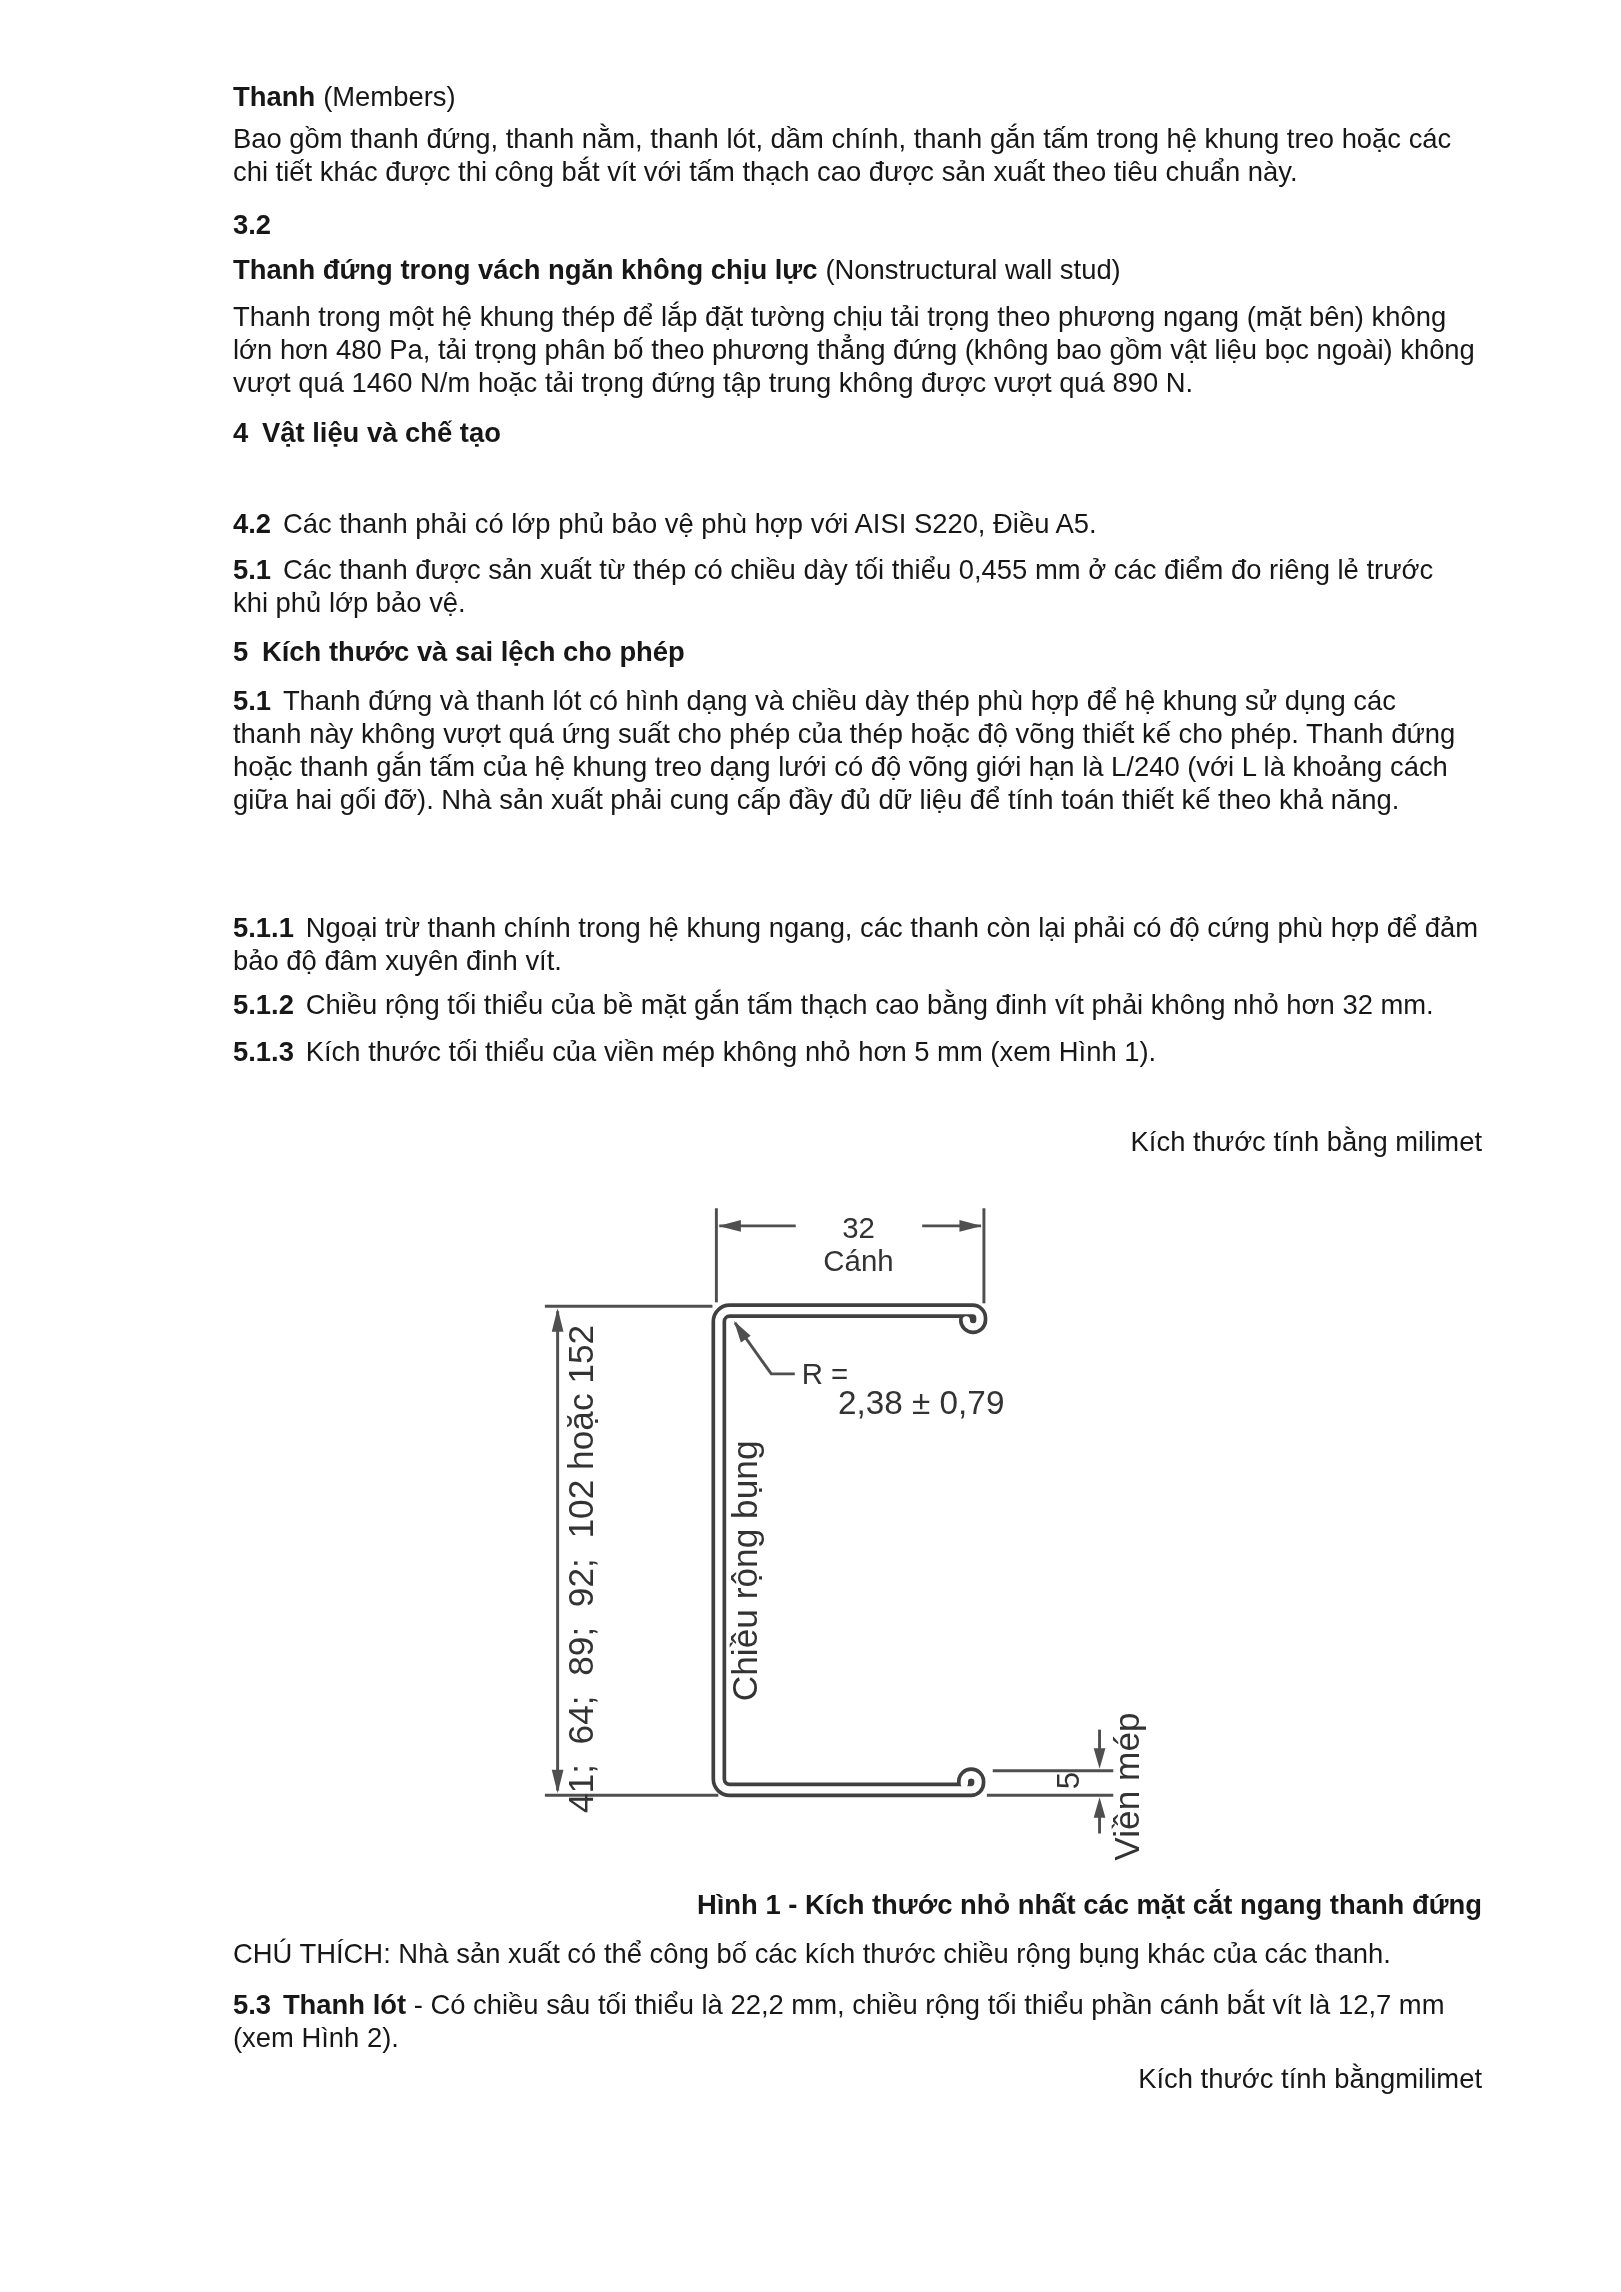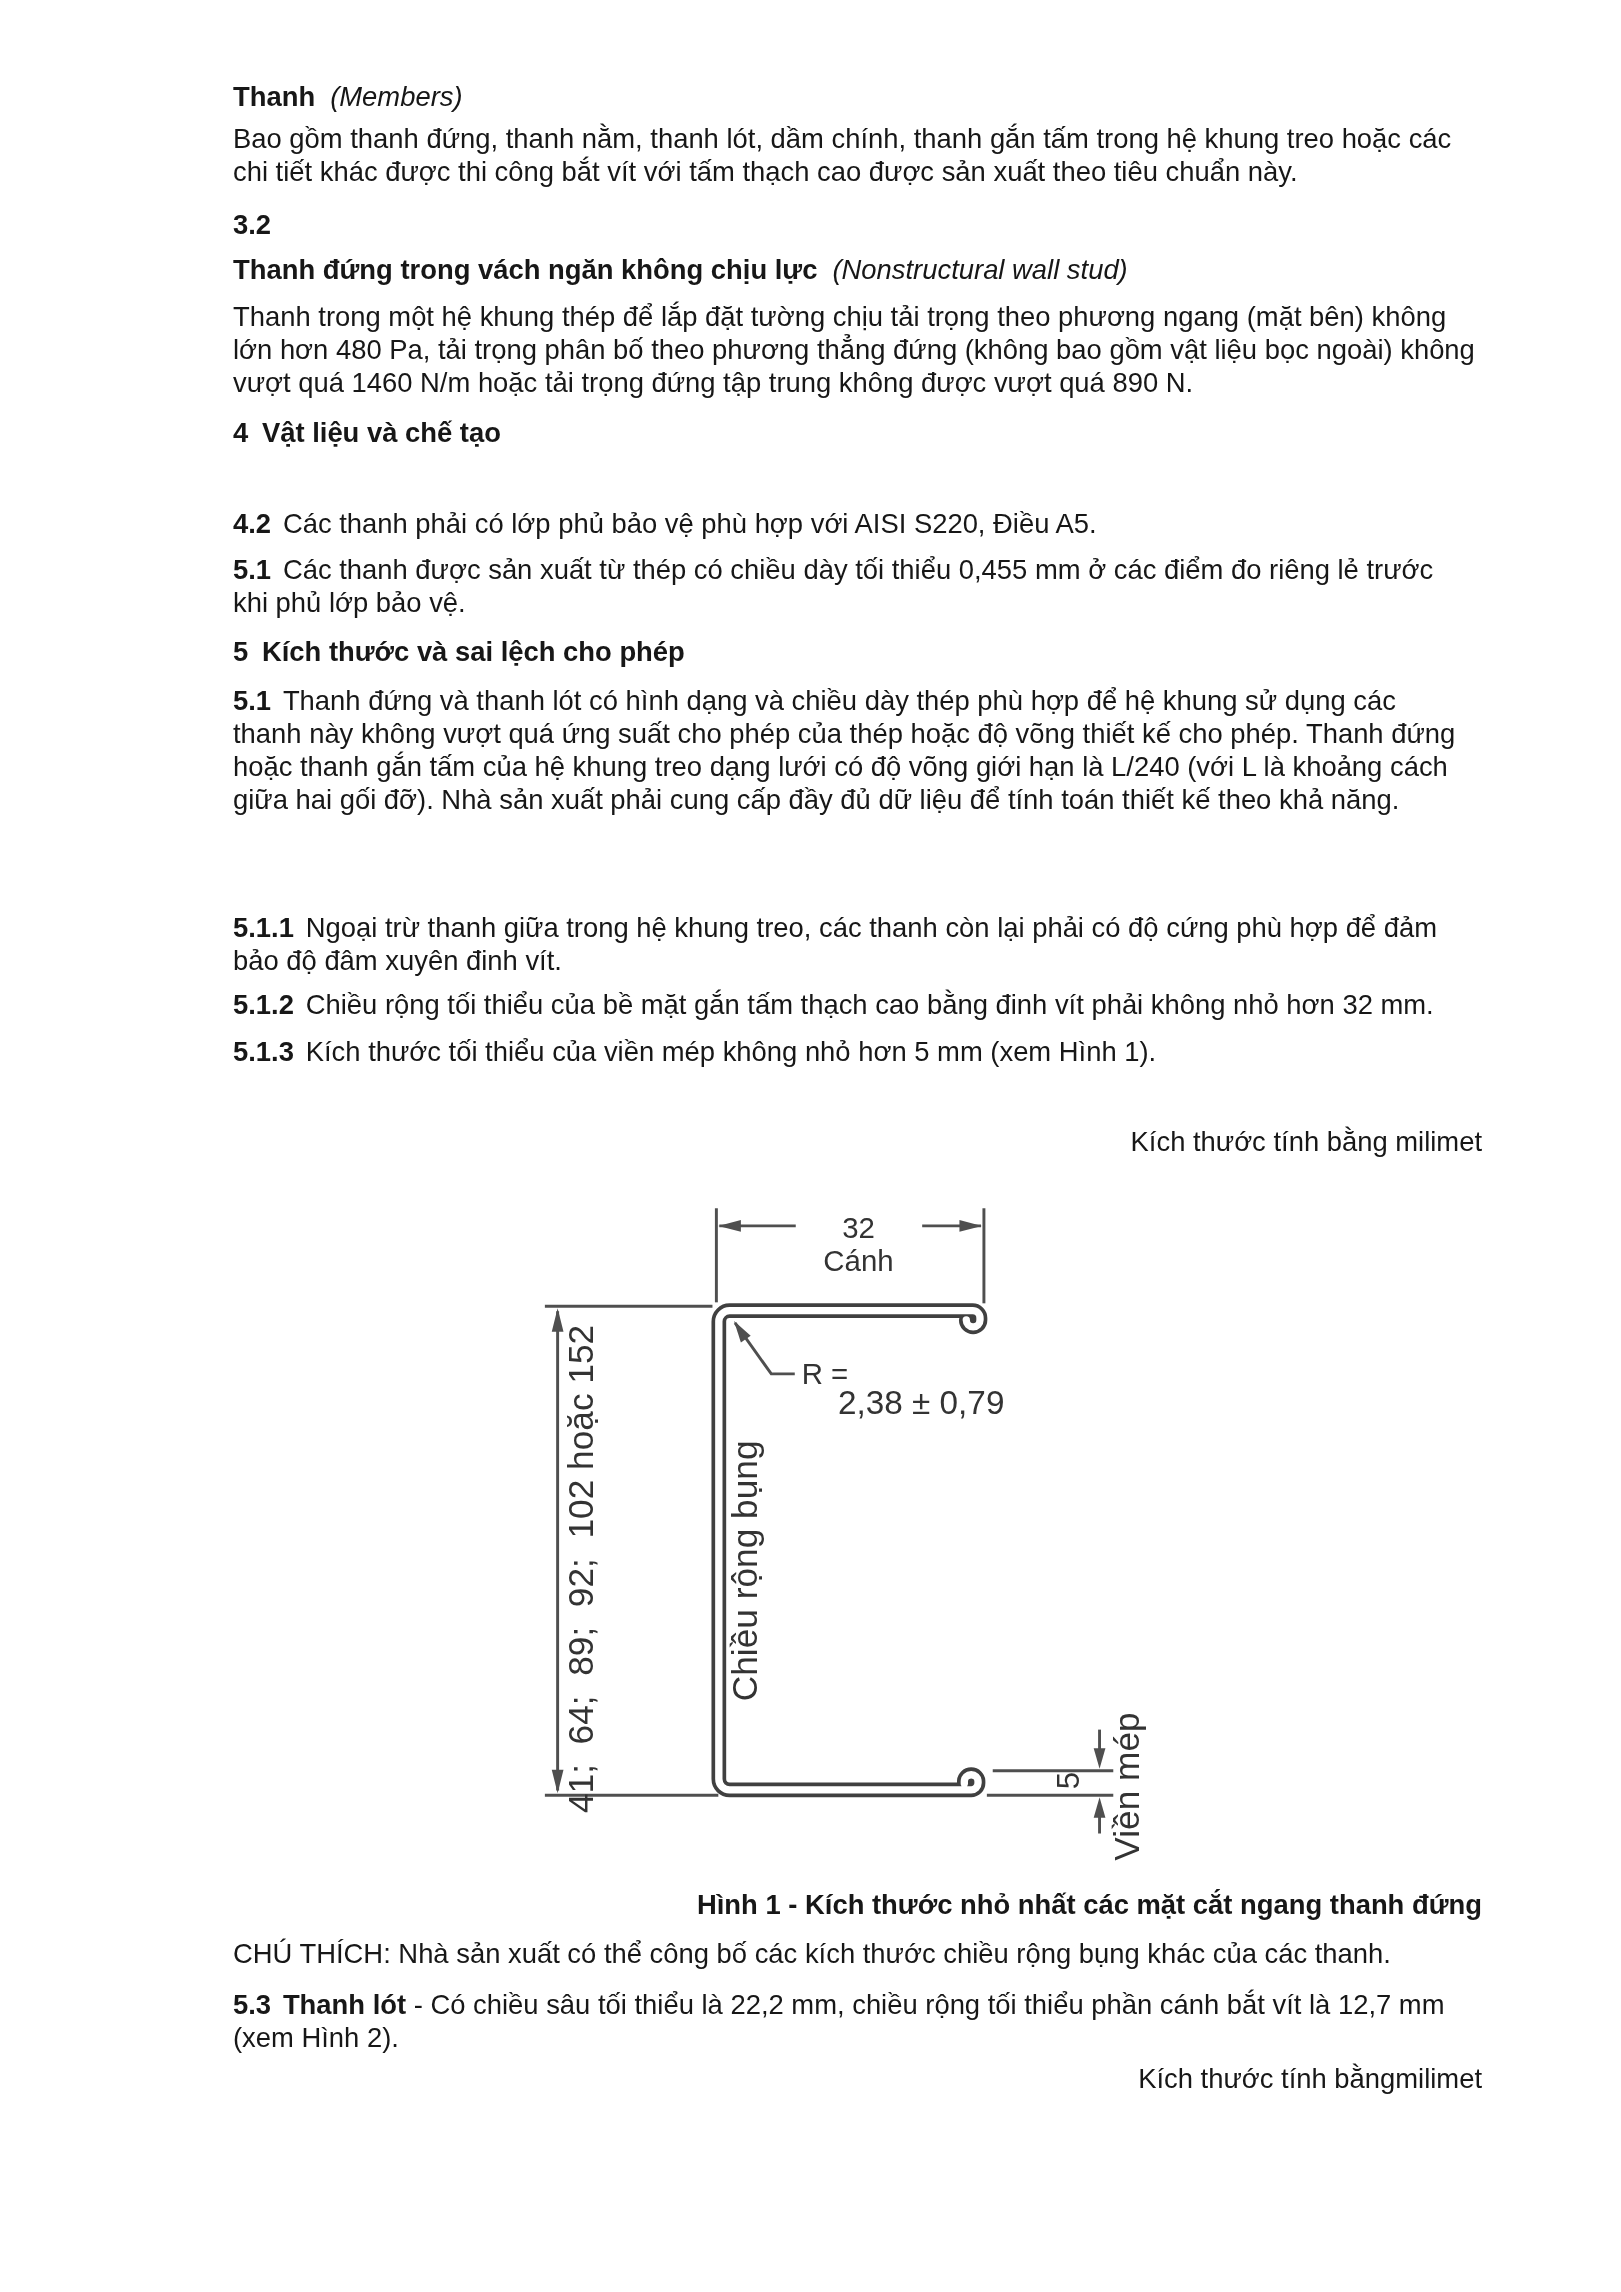--- a/index.html
+++ b/index.html
@@ -14,21 +14,21 @@
   .blk{
     position:absolute;
     left:233px;width:1249px;
     margin:0;
     font-size:27.4px;line-height:33px;
     white-space:pre-line;
   }
   .blk b{font-weight:700;}
   .lbl{font-weight:700;margin-right:13.7px;}
   .lbl2{font-weight:700;margin-right:11.8px;}
-  .rest{margin-left:15px;font-style:italic;}
+  .rest{margin-left:8px;}
   .right{text-align:right;}
   .center{text-align:right;font-weight:700;}
   .fig{position:absolute;left:441px;top:1157px;width:882px;height:716px;}
   .figtext{fill:#333333;font-family:"Liberation Sans", sans-serif;}
   .dim{stroke:#4f4f4f;stroke-width:3;fill:none;}
   .arr{fill:#4f4f4f;stroke:none;}
   .steel-o{stroke:#404040;stroke-width:15;fill:none;stroke-linecap:round;stroke-linejoin:round;}
   .steel-i{stroke:#ffffff;stroke-width:7.5;fill:none;stroke-linecap:round;stroke-linejoin:round;}
 </style>
 </head>
@@ -58,21 +58,21 @@
 khi phủ lớp bảo vệ.</span></p>
 
   <p class="blk" style="top:635px"><b class="lbl">5</b><b>Kích thước và sai lệch cho phép</b></p>
 
   <p class="blk" style="top:684px"><b class="lbl2">5.1</b><span>Thanh đứng và thanh lót có hình dạng và chiều dày thép phù hợp để hệ khung sử dụng các
 thanh này không vượt quá ứng suất cho phép của thép hoặc độ võng thiết kế cho phép. Thanh đứng
 hoặc thanh gắn tấm của hệ khung treo dạng lưới có độ võng giới hạn là L/240 (với L là khoảng cách
 giữa hai gối đỡ). Nhà sản xuất phải cung cấp đầy đủ dữ liệu để tính toán thiết kế theo khả năng.</span></p>
 
 
-  <p class="blk" style="top:911px"><b class="lbl2">5.1.1</b><span>Ngoại trừ thanh giữa trong hệ khung treo, các thanh còn lại phải có độ cứng phù hợp để đảm
+  <p class="blk" style="top:911px"><b class="lbl2">5.1.1</b><span>Ngoại trừ thanh chính trong hệ khung ngang, các thanh còn lại phải có độ cứng phù hợp để đảm
 bảo độ đâm xuyên đinh vít.</span></p>
 
   <p class="blk" style="top:988px"><b class="lbl2">5.1.2</b><span>Chiều rộng tối thiểu của bề mặt gắn tấm thạch cao bằng đinh vít phải không nhỏ hơn 32 mm.</span></p>
 
   <p class="blk" style="top:1035px"><b class="lbl2">5.1.3</b><span>Kích thước tối thiểu của viền mép không nhỏ hơn 5 mm (xem Hình 1).</span></p>
 
 
   <p class="blk right" style="top:1125px">Kích thước tính bằng milimet</p>
 
   <svg class="fig" viewBox="450 1180 900 730" xmlns="http://www.w3.org/2000/svg">

